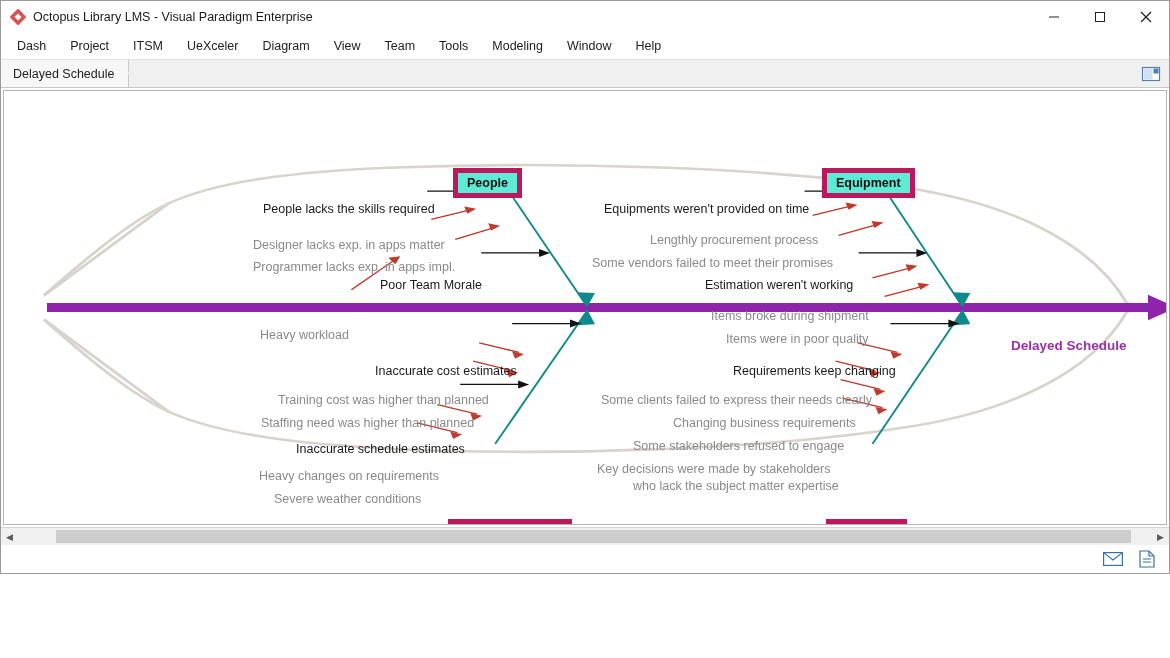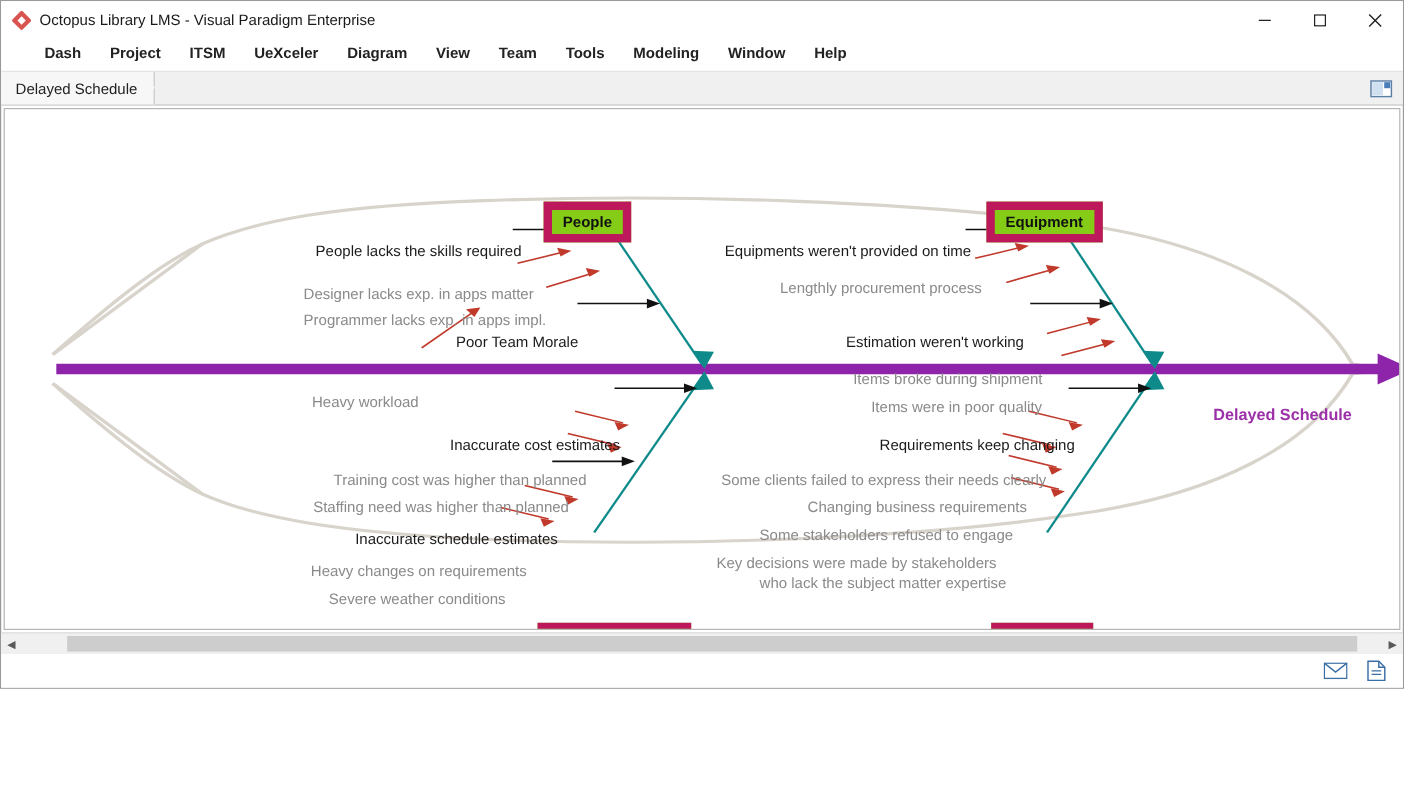--- a/index.html
+++ b/index.html
@@ -55,25 +55,25 @@
     height: 31px;
     display: flex;
     align-items: center;
     justify-content: center;
     color: #222;
   }
   
   .menubar {
     height: 26px;
     display: flex;
+    align-items: center;
     background: #ffffff;
     border-bottom: 1px solid #e3e3e3;
     flex: 0 0 auto;
-    padding-left: 24px;
-    font-weight: bold;
+    padding-left: 4px;
   }
   .menuitem {
     font-size: 12.5px;
     color: #222222;
     padding: 4px 12px;
     white-space: nowrap;
   }
   
   .tabstrip {
     height: 27px;
@@ -132,22 +132,22 @@
     white-space: nowrap;
   }
   .cause-main {
     color: #1a1a1a;
   }
   .cause-sub {
     color: #8a8a8a;
   }
   .catbox {
     position: absolute;
-    background: #84cc16;
-    border: 7px solid #be185d;
+    background: #5eead4;
+    border: 5px solid #be185d;
     color: #111111;
     font-size: 12.5px;
     font-weight: bold;
     padding: 3px 9px;
     white-space: nowrap;
     text-align: center;
   }
   .effect-lbl {
     position: absolute;
     color: #9b30a8;
@@ -359,20 +359,21 @@
     <div class="effect-lbl" style="left:1007px; top:247px;">Delayed Schedule</div>
 
     <div class="lbl cause-main" style="left:259px; top:111px;">People lacks the skills required</div>
     <div class="lbl cause-sub" style="left:249px; top:147px;">Designer lacks exp. in apps matter</div>
     <div class="lbl cause-sub" style="left:249px; top:169px;">Programmer lacks exp. in apps impl.</div>
     <div class="lbl cause-main" style="left:376px; top:187px;">Poor Team Morale</div>
     <div class="lbl cause-sub" style="left:256px; top:237px;">Heavy workload</div>
 
     <div class="lbl cause-main" style="left:600px; top:111px;">Equipments weren't provided on time</div>
     <div class="lbl cause-sub" style="left:646px; top:142px;">Lengthly procurement process</div>
+    <div class="lbl cause-sub" style="left:588px; top:165px;">Some vendors failed to meet their promises</div>
     <div class="lbl cause-main" style="left:701px; top:187px;">Estimation weren't working</div>
     <div class="lbl cause-sub" style="left:707px; top:218px;">Items broke during shipment</div>
     <div class="lbl cause-sub" style="left:722px; top:241px;">Items were in poor quality</div>
 
     <div class="lbl cause-main" style="left:371px; top:273px;">Inaccurate cost estimates</div>
     <div class="lbl cause-sub" style="left:274px; top:302px;">Training cost was higher than planned</div>
     <div class="lbl cause-sub" style="left:257px; top:325px;">Staffing need was higher than planned</div>
     <div class="lbl cause-main" style="left:292px; top:351px;">Inaccurate schedule estimates</div>
     <div class="lbl cause-sub" style="left:255px; top:378px;">Heavy changes on requirements</div>
     <div class="lbl cause-sub" style="left:270px; top:401px;">Severe weather conditions</div>

